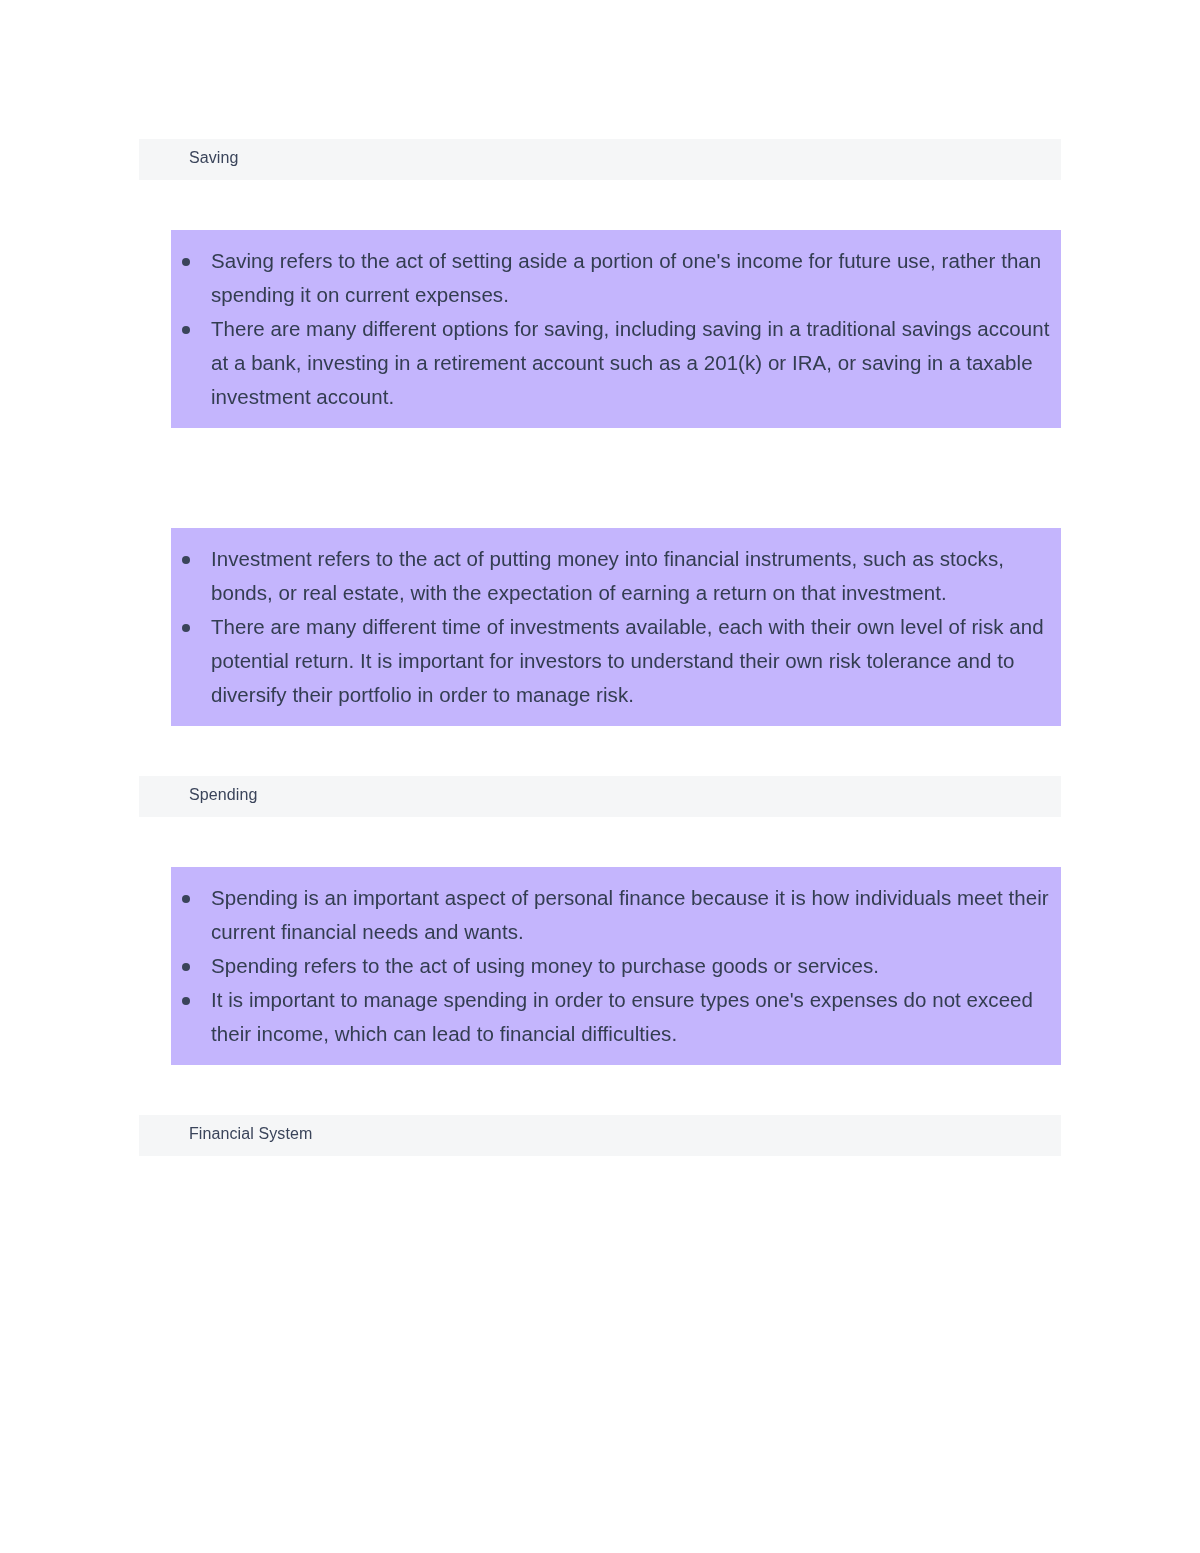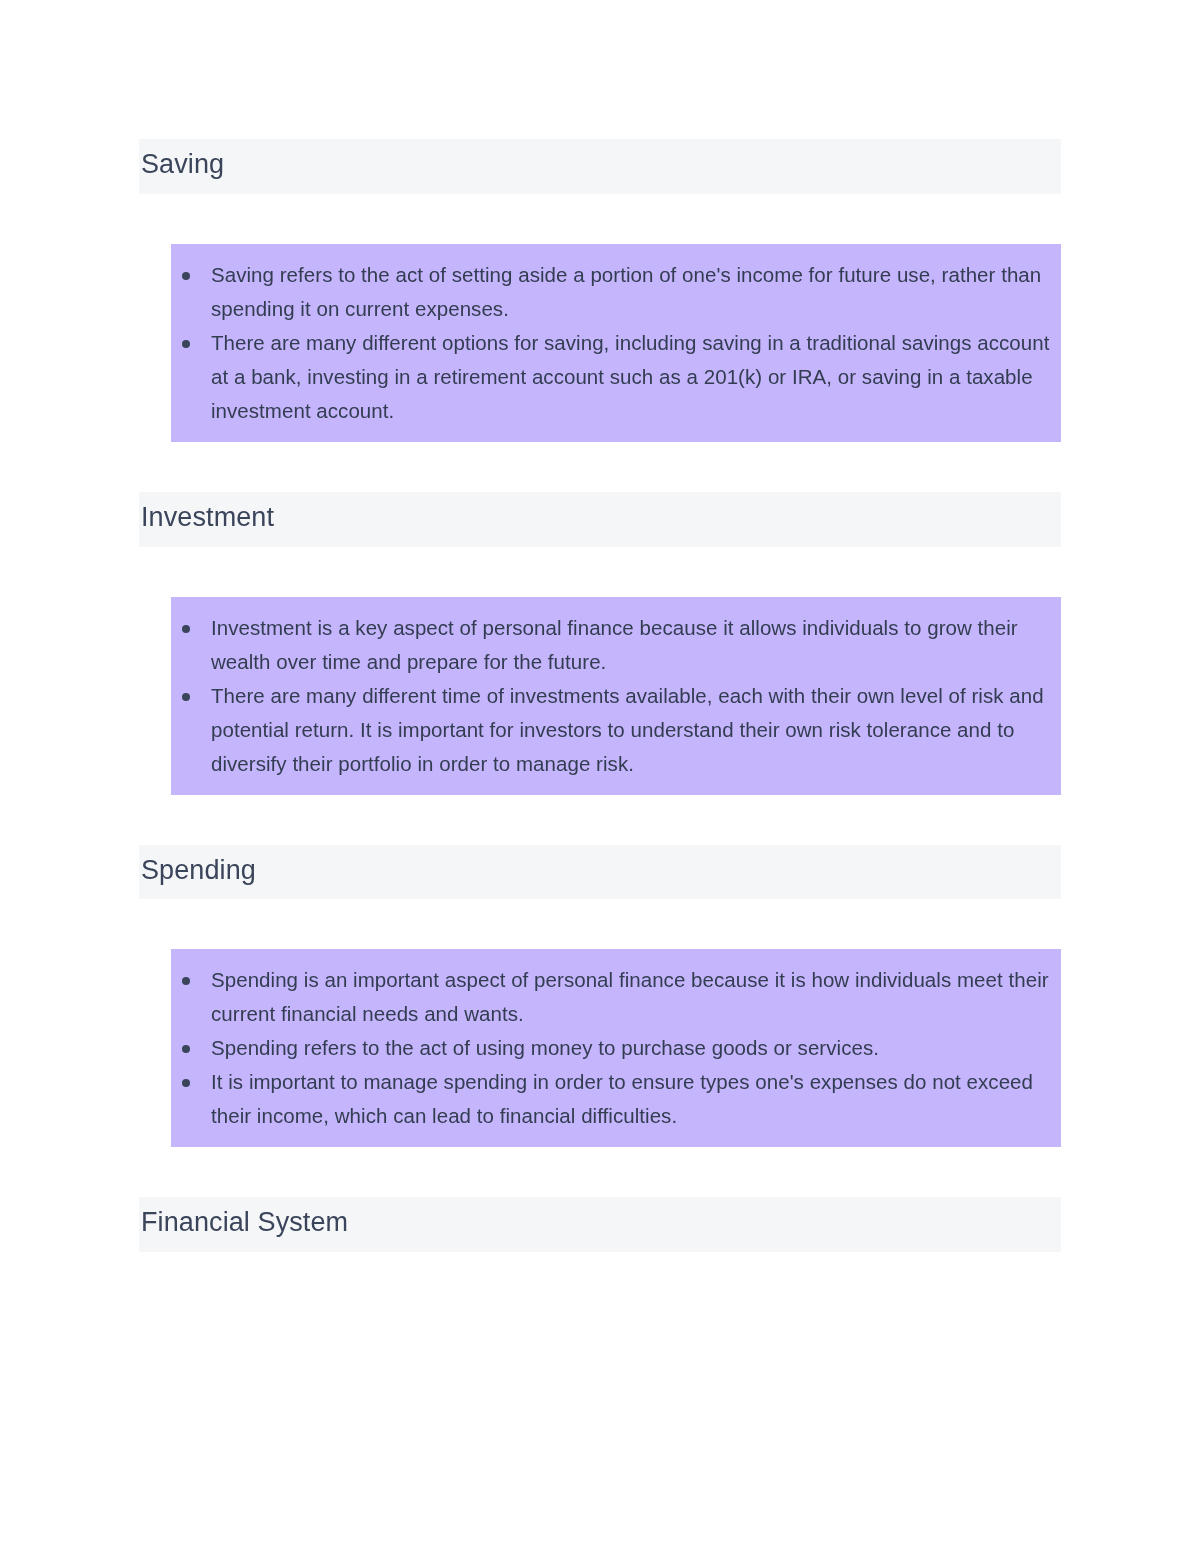--- a/index.html
+++ b/index.html
@@ -34,26 +34,27 @@
 
   
   .section-header {
     background: #f5f6f7;
     width: 922px;
     box-sizing: border-box;
     padding: 9px 0 12px 2px;
     margin: 0;
   }
   .section-header-title {
-    font-size: 27px;
+    font-size: 16px;
     font-weight: 400;
     line-height: 1.25;
     color: #3a445a;
     letter-spacing: 0.1px;
     display: block;
+    margin-left: 48px;
   }
 
   
   .section-body {
     background: #c4b5fd;
     width: 890px;
     box-sizing: border-box;
     margin-left: 32px;
     padding: 14px 6px 14px 0;
   }
@@ -111,29 +112,26 @@
             <span class="bullet-dot"></span>
             <span class="bullet-text">There are many different options for saving, including saving in a traditional savings account at a bank, investing in a retirement account such as a 201(k) or IRA, or saving in a taxable investment account.</span>
           </li>
         </ul>
       </div>
     </div>
 
     <div class="gap-body-to-header"></div>
 
     <div class="section">
-      <div class="section-header">
-        <span class="section-header-title">Investment</span>
-      </div>
       <div class="gap-header-to-body"></div>
       <div class="section-body">
         <ul class="bullets">
           <li>
             <span class="bullet-dot"></span>
-            <span class="bullet-text">Investment is a key aspect of personal finance because it allows individuals to grow their wealth over time and prepare for the future.</span>
+            <span class="bullet-text">Investment refers to the act of putting money into financial instruments, such as stocks, bonds, or real estate, with the expectation of earning a return on that investment.</span>
           </li>
           <li>
             <span class="bullet-dot"></span>
             <span class="bullet-text">There are many different time of investments available, each with their own level of risk and potential return. It is important for investors to understand their own risk tolerance and to diversify their portfolio in order to manage risk.</span>
           </li>
         </ul>
       </div>
     </div>
 
     <div class="gap-body-to-header"></div>

